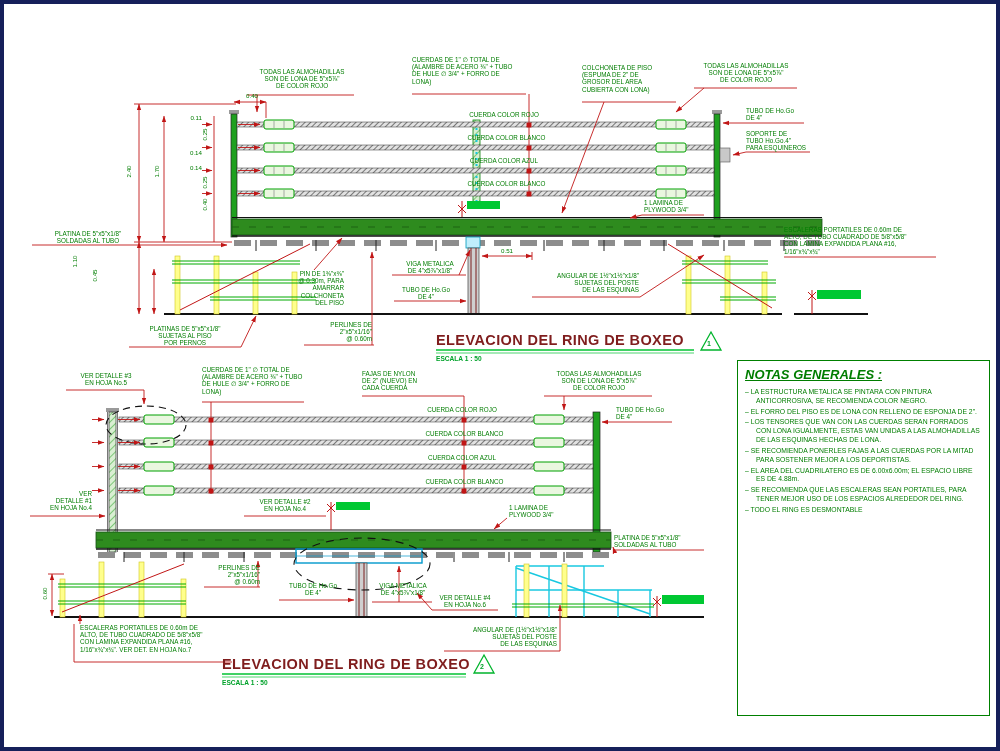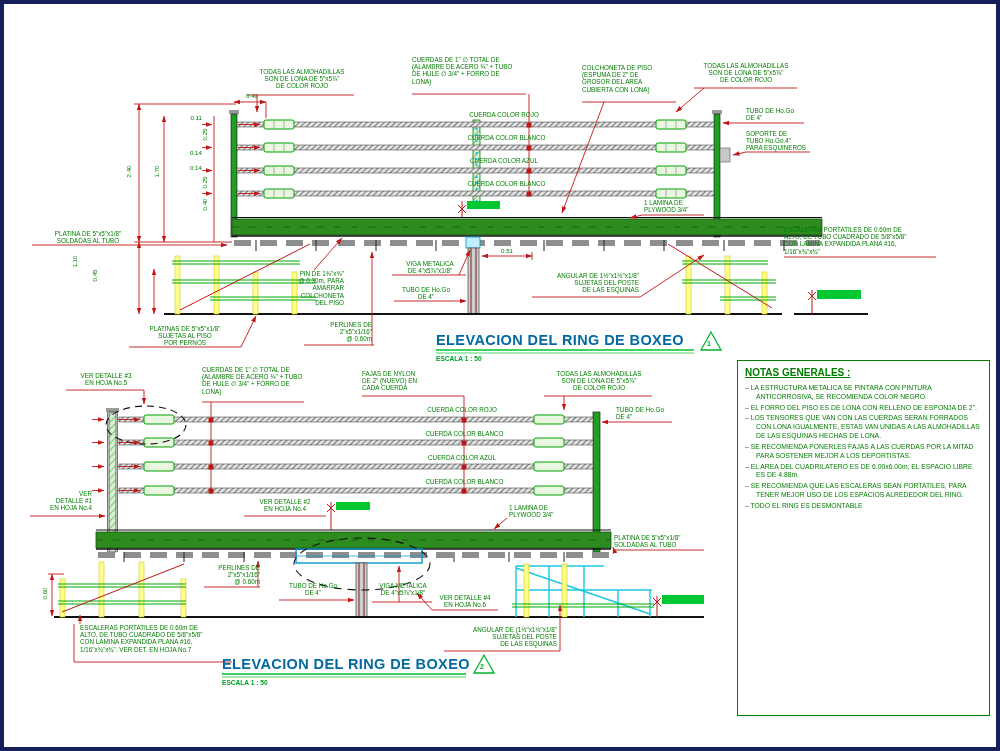--- a/index.html
+++ b/index.html
@@ -5,28 +5,28 @@
   html,body{margin:0;padding:0;background:#666;}
   .sheet{position:relative;width:1000px;height:751px;background:#ffffff;
          border:4px solid #16205a;box-sizing:border-box;overflow:hidden;
          font-family:"Liberation Sans",sans-serif;}
   svg.lines{position:absolute;left:0;top:0;width:1000px;height:751px;}
   .lbl{position:absolute;color:#007d00;font-size:6.3px;line-height:1.15;
        white-space:pre-line;text-align:left;}
   .lbl.c{text-align:center}.lbl.r{text-align:right}
   .dim{position:absolute;color:#007d00;font-size:6.2px;white-space:nowrap;}
   .rot{transform:rotate(-90deg);transform-origin:center center;}
-  .title{position:absolute;color:#0369a1;font-size:14.5px;font-weight:bold;
+  .title{position:absolute;color:#7f1d1d;font-size:14.5px;font-weight:bold;
          letter-spacing:.4px;white-space:nowrap;}
   .scale{position:absolute;color:#00a22a;font-size:6.6px;font-weight:bold;}
   .trinum{position:absolute;color:#00a22a;font-size:7px;font-weight:bold;}
   .notes{position:absolute;left:733px;top:356px;width:253px;height:356px;
          border:1px solid #008000;box-sizing:border-box;padding:6px 7px;}
-  .notes h4{margin:0 0 6px 0;color:#007d00;font-size:10px;
-            text-decoration:underline;font-weight:bold;}
+  .notes h4{margin:0 0 6px 0;color:#007d00;font-size:13px;
+            text-decoration:underline;font-weight:bold;font-style:italic;}
   .note-item{color:#007d00;font-size:6.8px;line-height:1.3;margin:0 0 2px 0;
              padding-left:11px;text-indent:-11px;}
 </style>
 </head>
 <body>
 
 <div class="sheet">
 
 <svg class="lines" viewBox="0 0 1000 751">
   <defs>

